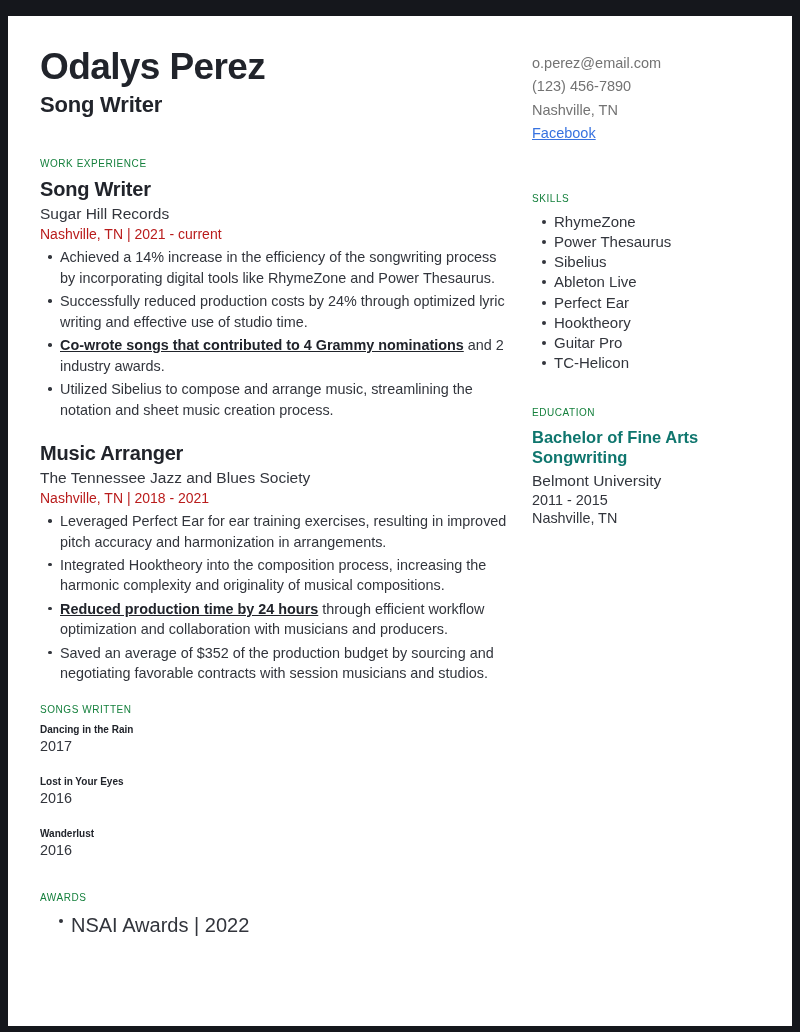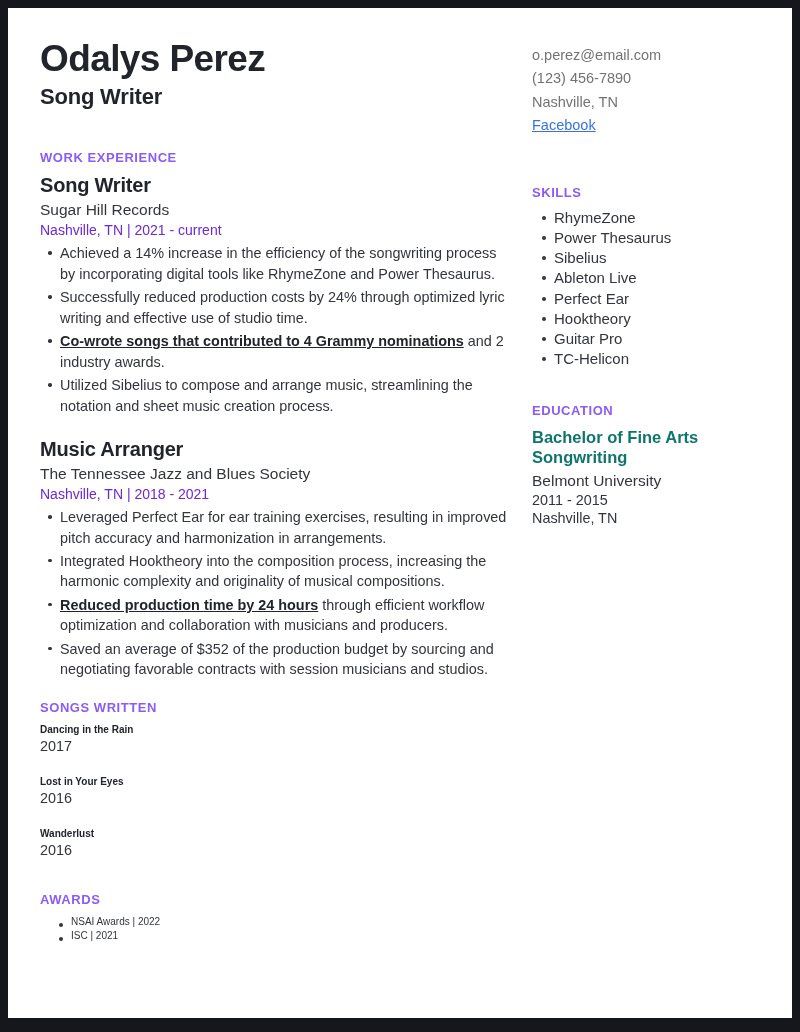--- a/index.html
+++ b/index.html
@@ -7,21 +7,21 @@
   html, body {
     width: 800px;
     height: 1032px;
     background: #15171c;
     font-family: "Liberation Sans", sans-serif;
   }
 
   #page {
     position: absolute;
     left: 8px;
-    top: 8px;
+    top: 16px;
     width: 784px;
     height: 1010px;
     background: #ffffff;
     overflow: hidden;
   }
 
   .resume {
     display: flex;
     width: 100%;
     height: 100%;
@@ -56,23 +56,23 @@
   .contact-link {
     font-size: 14.5px;
     color: #3772e0;
     text-decoration: underline;
     line-height: 1.62;
     display: inline-block;
   }
 
   
   .section-head {
-    font-size: 13px;
-    font-weight: bold;
-    color: #8b5cf6;
+    font-size: 10px;
+    font-weight: normal;
+    color: #15803d;
     letter-spacing: 0.55px;
     text-transform: uppercase;
   }
   .sec-work    { margin-top: 40px; }
   .sec-songs   { margin-top: 20px; }
   .sec-awards  { margin-top: 34px; }
   .sec-skills  { margin-top: 47px; }
   .sec-edu     { margin-top: 34px; }
 
   
@@ -84,21 +84,21 @@
     color: #21242b;
     letter-spacing: -0.2px;
   }
   .exp-company {
     font-size: 15.5px;
     color: #32353c;
     margin-top: 4px;
   }
   .exp-meta {
     font-size: 14px;
-    color: #6d28d9;
+    color: #b91c1c;
     margin-top: 3px;
   }
 
   ul.bullets {
     margin-top: 5px;
     padding-left: 19px;
     list-style: none;
   }
   ul.bullets > li {
     position: relative;
@@ -139,21 +139,21 @@
   }
 
   
   ul.awards {
     margin-top: 8px;
     padding-left: 31px;
     list-style: none;
   }
   ul.awards > li {
     position: relative;
-    font-size: 10px;
+    font-size: 20px;
     line-height: 1.48;
     color: #32353c;
   }
   ul.awards > li::before {
     content: "";
     position: absolute;
     left: -12px;
     top: 8px;
     width: 4px;
     height: 4px;
@@ -253,21 +253,20 @@
           </div>
           <div class="song">
             <div class="song-title">Wanderlust</div>
             <div class="song-year">2016</div>
           </div>
         </div>
 
       <div class="section-head sec-awards">AWARDS</div>
       <ul class="awards" id="awards-list">
           <li>NSAI Awards | 2022</li>
-          <li>ISC | 2021</li>
         </ul>
 
     </div>
 
     <div class="col-right">
 
       <div class="contact-line">o.perez@email.com</div>
       <div class="contact-line">(123) 456-7890</div>
       <div class="contact-line">Nashville, TN</div>
       <div><a class="contact-link" href="#">Facebook</a></div>

